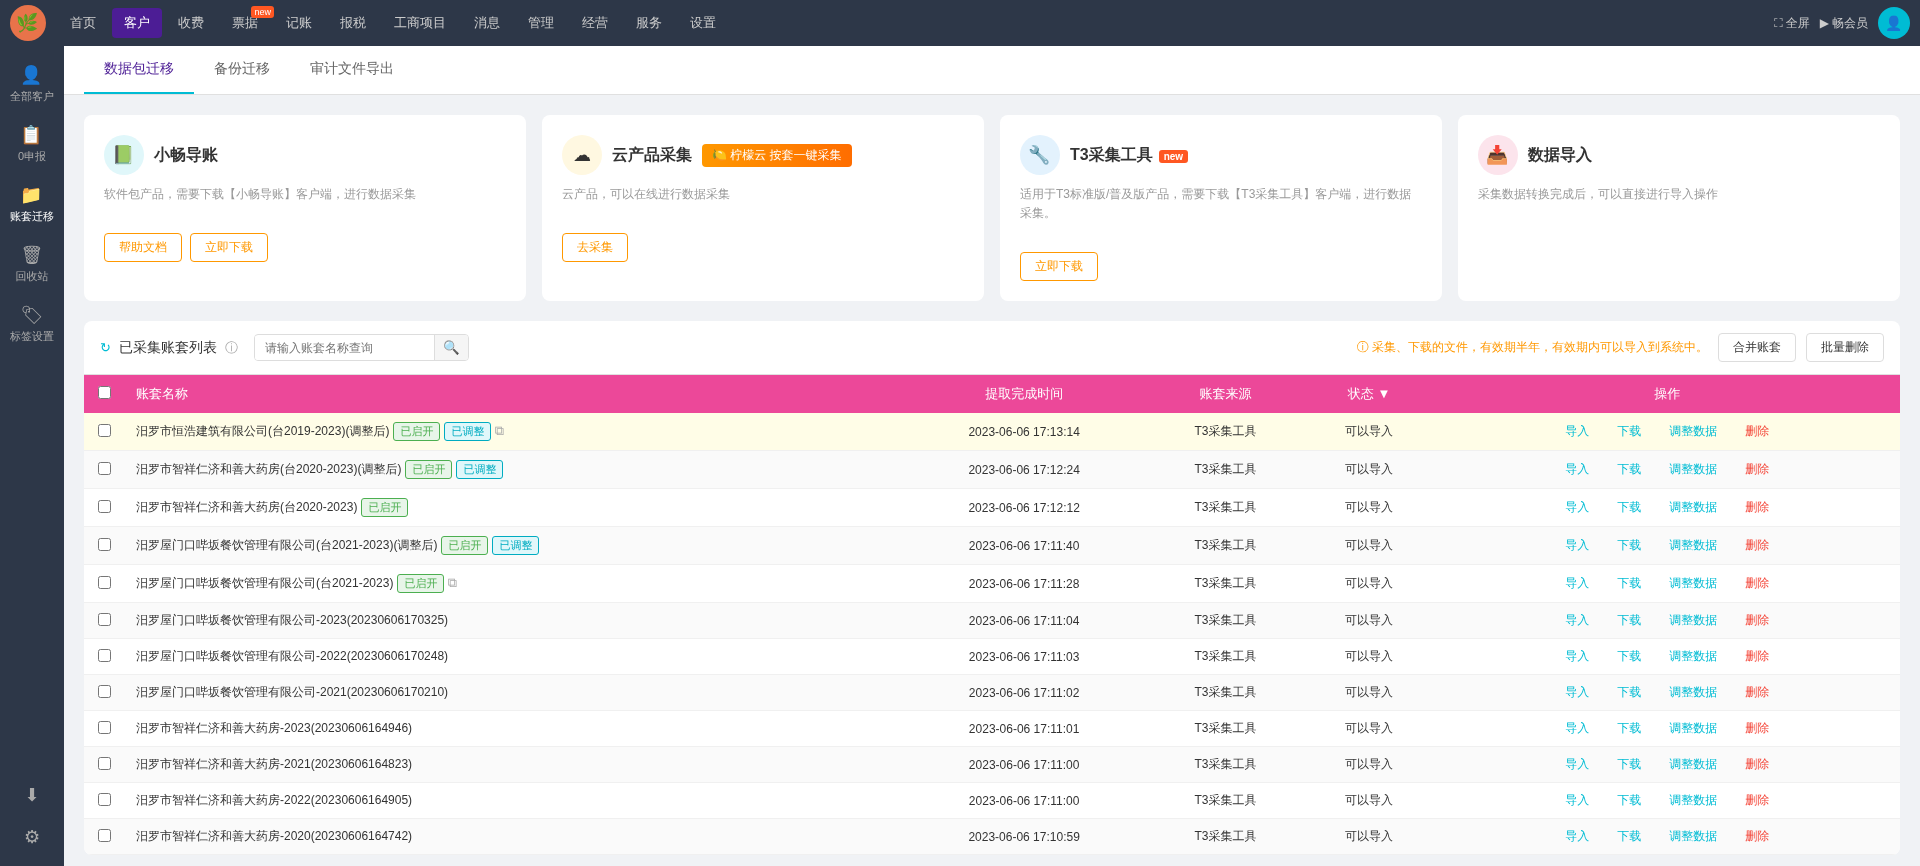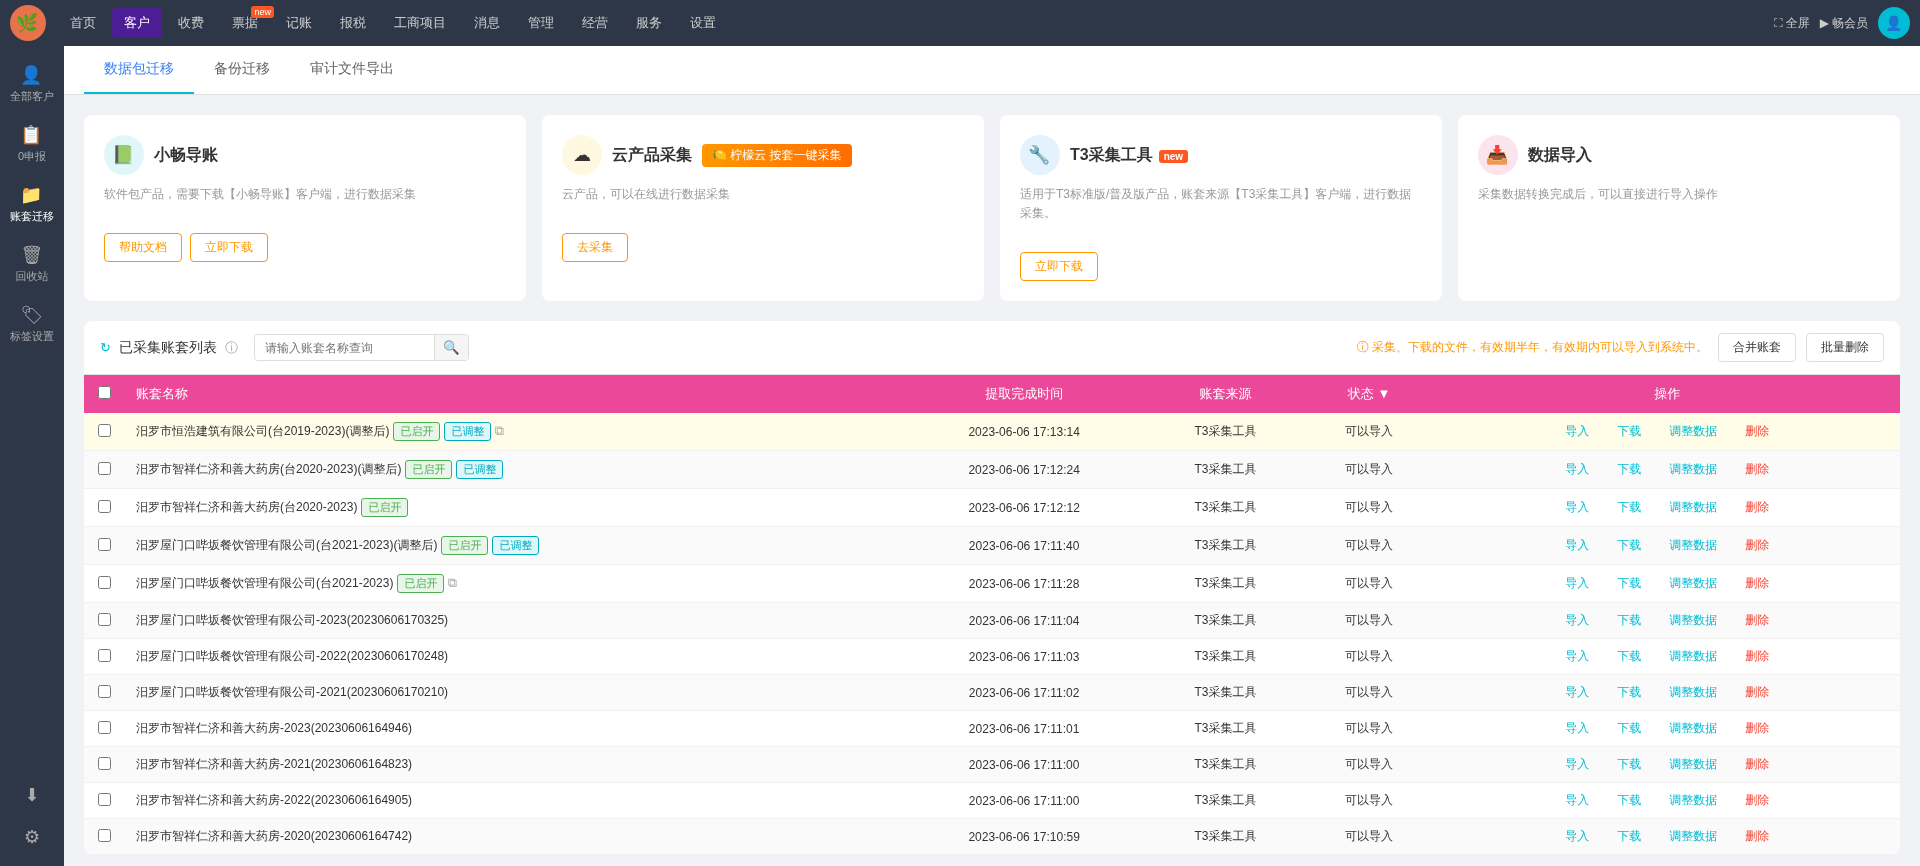--- a/index.html
+++ b/index.html
@@ -115,21 +115,21 @@
     }
     .tab {
       padding: 14px 20px;
       cursor: pointer;
       color: #666;
       font-size: 14px;
       border-bottom: 2px solid transparent;
       white-space: nowrap;
     }
     .tab.active {
-      color: #3b82f6;
+      color: #4c1d95;
       border-bottom: 2px solid #00bcd4;
       font-weight: 500;
     }
 
     
     .inner-content {
       padding: 20px;
       flex: 1;
     }
 
@@ -400,21 +400,21 @@
           <div class="card-actions">
             <button class="btn-outline">去采集</button>
           </div>
         </div>
 
         <div class="tool-card">
           <div class="card-header">
             <div class="card-icon icon-blue" style="background:#e3f2fd; color:#1565c0;">🔧</div>
             <div class="card-title">T3采集工具<span class="new-tag">new</span></div>
           </div>
-          <div class="card-desc">适用于T3标准版/普及版产品，账套来源【T3采集工具】客户端，进行数据采集。</div>
+          <div class="card-desc">适用于T3标准版/普及版产品，需要下载【T3采集工具】客户端，进行数据采集。</div>
           <div class="card-actions">
             <button class="btn-outline">立即下载</button>
           </div>
         </div>
 
         <div class="tool-card">
           <div class="card-header">
             <div class="card-icon" style="background:#fce4ec; color:#e91e63; width:40px; height:40px; border-radius:50%; display:flex; align-items:center; justify-content:center;">📥</div>
             <div class="card-title">数据导入</div>
           </div>

